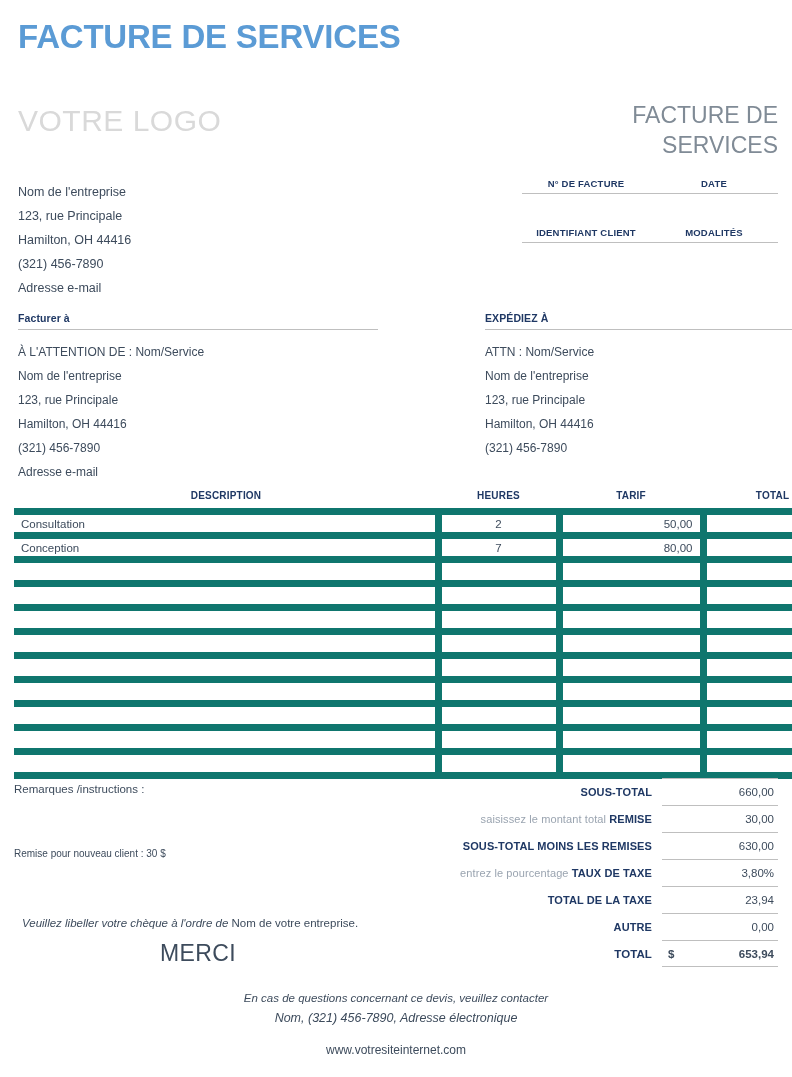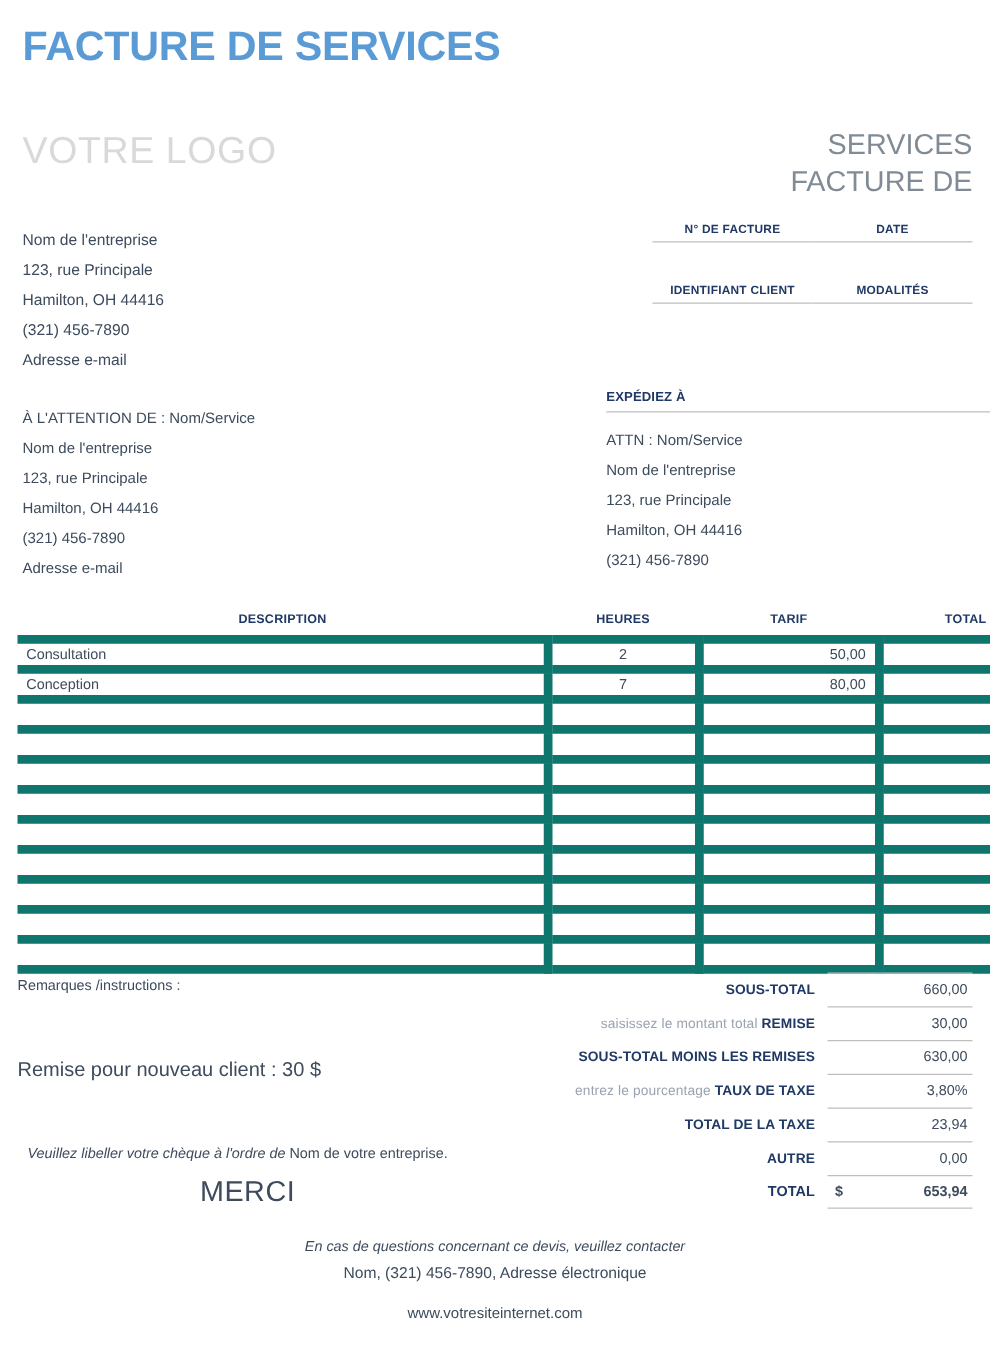--- a/index.html
+++ b/index.html
@@ -157,21 +157,21 @@
     position: absolute;
     left: 14px;
     top: 783px;
     font-size: 11.5px;
     color: #3d4b5c;
   }
   .notes-body {
     position: absolute;
     left: 14px;
     top: 848px;
-    font-size: 16px;
+    font-size: 10px;
     color: #3d4b5c;
   }
   .check-note {
     position: absolute;
     left: 22px;
     top: 917px;
     font-size: 11.5px;
     font-style: italic;
     color: #3d4b5c;
     white-space: nowrap;
@@ -252,36 +252,37 @@
   }
   .f-q {
     font-size: 11.5px;
     font-style: italic;
     padding-bottom: 7px;
     text-align: center;
   }
   .f-c {
     font-size: 12.5px;
     padding-bottom: 18px;
+    font-style: italic;
   }
   .f-w {
     font-size: 12px;
   }
 </style>
 </head>
 <body>
 
 <div class="page">
 
   <div class="doc-title">FACTURE DE SERVICES</div>
   <div class="logo">VOTRE LOGO</div>
 
   <div class="right-title">
+    <div>FACTURE DE</div>
     <div>SERVICES</div>
-    <div>FACTURE DE</div>
   </div>
 
   <div class="meta">
     <div class="meta-row">
       <div class="meta-cell">
         <div class="meta-label">N° DE FACTURE</div>
       </div>
       <div class="meta-cell">
         <div class="meta-label">DATE</div>
       </div>
@@ -307,20 +308,21 @@
 
   <div class="company-addr">
     <div>Nom de l'entreprise</div>
     <div>123, rue Principale</div>
     <div>Hamilton, OH 44416</div>
     <div>(321) 456-7890</div>
     <div>Adresse e-mail</div>
   </div>
 
   <div class="party bill">
+    <div class="party-head">Facturer à</div>
     <div class="party-lines">
       <div>À L'ATTENTION DE : Nom/Service</div>
       <div>Nom de l'entreprise</div>
       <div>123, rue Principale</div>
       <div>Hamilton, OH 44416</div>
       <div>(321) 456-7890</div>
       <div>Adresse e-mail</div>
     </div>
   </div>
 

